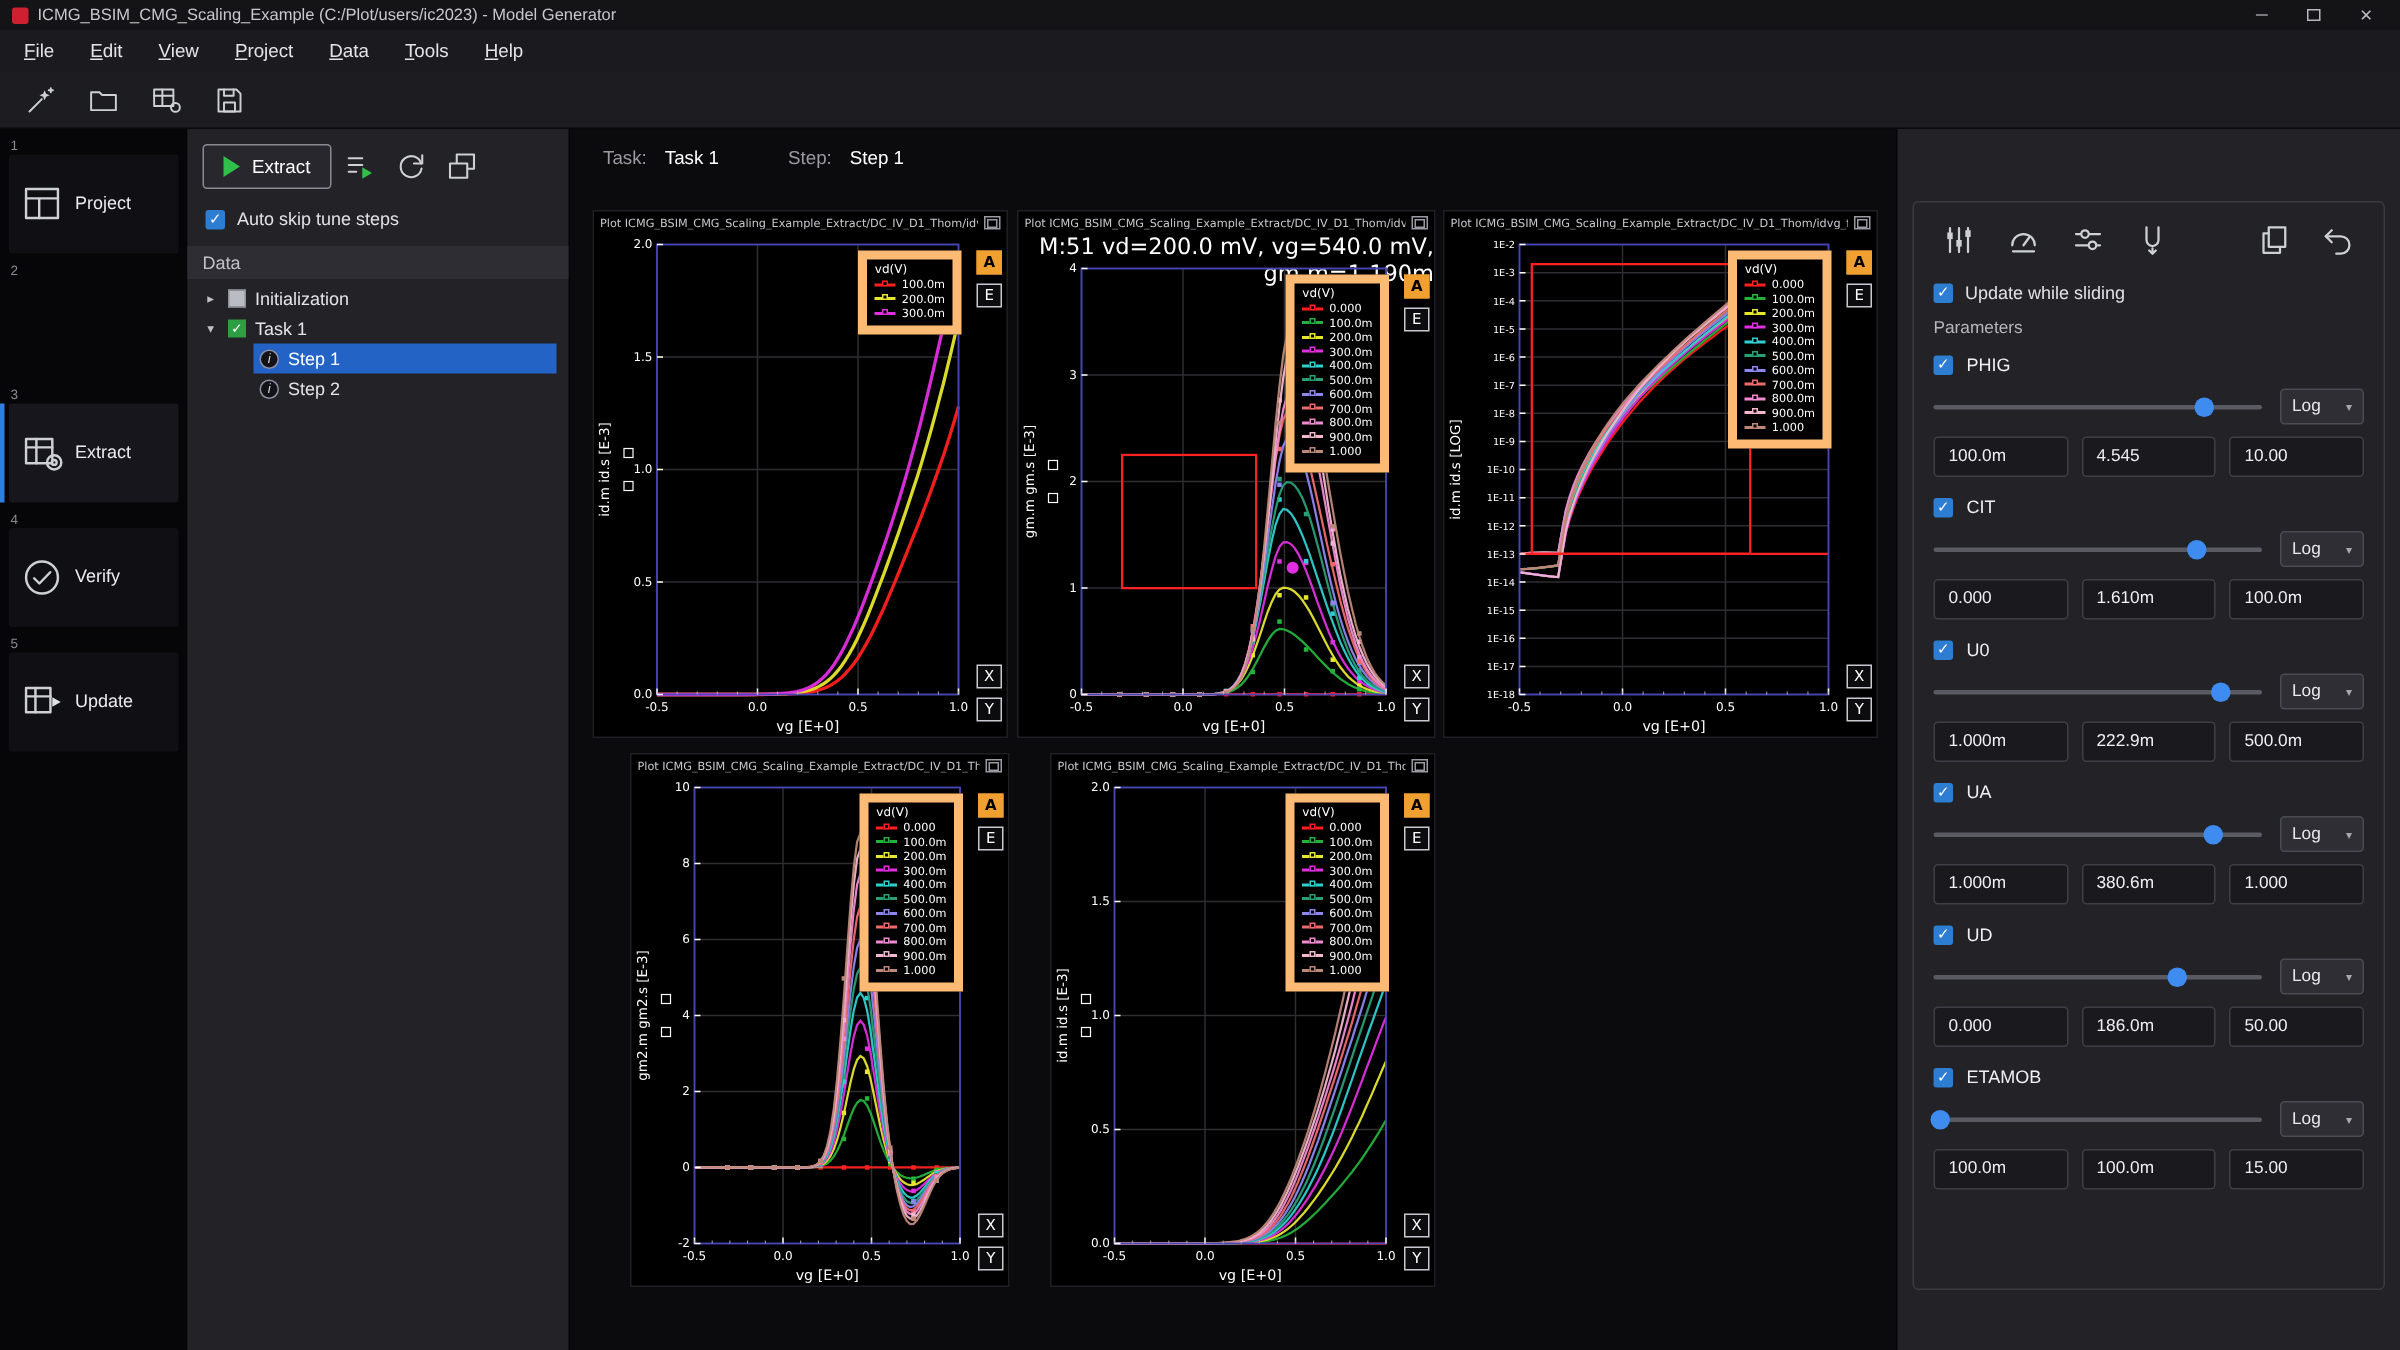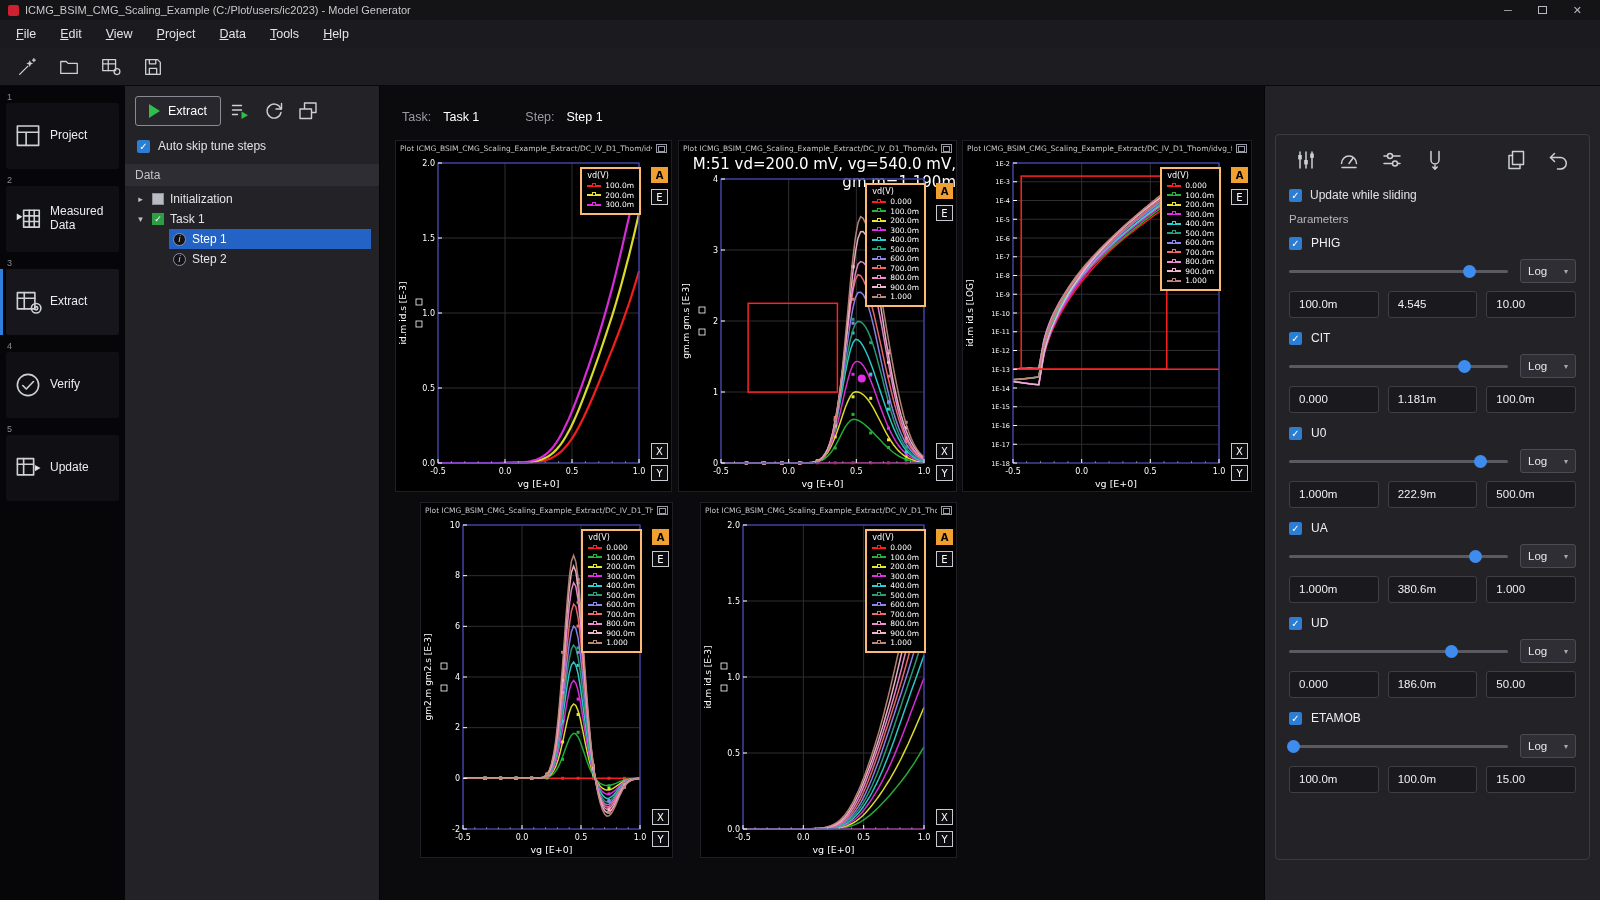--- a/index.html
+++ b/index.html
@@ -45,33 +45,33 @@
   .tree-row{height:20px;display:flex;align-items:center;gap:6px;font-size:12px;color:#e4e4e8;padding-left:10px;margin-right:8px}
   .tree-row.ind{margin-left:44px;padding-left:4px}
   .tree-row.sel{background:#2363c6;color:#fff}
   .exp{width:11px;font-size:9px;color:#c0c0c8;text-align:center}
   .cb-empty{width:12px;height:12px;background:#b9bcc2;border:1px solid #8d9096;flex:none}
   .cb-green{width:12px;height:12px;background:#2e9e44;color:#fff;font-size:9px;line-height:12px;text-align:center;flex:none}
   .step-ic{width:13px;height:13px;border-radius:50%;background:#131317;border:1px solid #8f8fa6;color:#d6d6e0;font-size:9px;line-height:11px;text-align:center;font-style:italic;flex:none}
 
   
   .main{flex:1;background:#0b0b0d;position:relative}
-  .main-header{position:absolute;top:24px;left:22px;display:flex;font-size:12.5px;align-items:center}
+  .main-header{position:absolute;top:12px;left:22px;display:flex;font-size:12.5px;align-items:center}
   .mh-label{color:#9a9aa2;margin-right:12px}
   .mh-value{color:#fff;margin-right:46px}
 
   .plot{position:absolute;background:#000;border:1px solid #1e1e24}
   .plot-titlebar{height:14px;display:flex;align-items:center;padding:0 4px;gap:4px}
   .plot-title{flex:1;font-size:7.5px;color:#c6c8cc;white-space:nowrap;overflow:hidden;font-family:"DejaVu Sans",sans-serif}
   .plot-cascade{width:11px;height:9px;border:1px solid #9a9aa4;position:relative;flex:none}
   .plot-cascade::before{content:"";position:absolute;right:1px;top:1px;width:5px;height:4px;border:1px solid #9a9aa4}
   .plot-subtitle{font-size:15px;color:#fff;text-align:right;height:16px;font-family:"DejaVu Sans",sans-serif}
   .plot-body{position:absolute;left:0;right:0;bottom:0}
   .plot-svg{position:absolute;left:0;top:0}
-  .legend{position:absolute;top:12px;right:30px;background:#000;border:2px solid #fdba74;padding:2px 5px 3px;font-family:"DejaVu Sans",sans-serif}
+  .legend{position:absolute;top:12px;right:30px;background:#000;border:6px solid #fdba74;padding:2px 5px 3px;font-family:"DejaVu Sans",sans-serif}
   .lg-title{font-size:8px;color:#fff;margin-bottom:1px}
   .lg-row{display:flex;align-items:center;gap:4px;height:9.5px}
   .lg-line{width:14px;height:2px;position:relative;flex:none}
   .lg-sq{position:absolute;left:5px;top:-2px;width:4px;height:4px;background:#000;border:1px solid}
   .lg-label{font-size:7.5px;color:#fff;white-space:nowrap}
   .ae{position:absolute;top:12px;right:3px;display:flex;flex-direction:column;gap:6px}
   .xy{position:absolute;bottom:10px;right:3px;display:flex;flex-direction:column;gap:6px}
   .pbtn{width:17px;height:16px;background:#0c0c0e;border:1px solid #c8c8d0;color:#fff;font-size:10px;display:flex;align-items:center;justify-content:center;font-family:"DejaVu Sans",sans-serif}
   .a-btn{background:#f0a030;color:#000;border-color:#f0a030;font-weight:bold}
 
@@ -154,30 +154,20 @@
             <svg width="30" height="30" viewBox="0 0 24 24" fill="none" stroke="#cdd0d5" stroke-width="1.3" stroke-linecap="round" stroke-linejoin="round">
               <rect x="3.5" y="4" width="17" height="15.5"></rect>
               <path d="M3.5 9h17M10.5 9v10.5"></path>
             </svg>
           </span>
     <span class="nav-label">Project</span>
   </div>
 </div>
 <div class="nav-item">
   <span class="nav-num">2</span>
-  <div class="nav-tile">
-    <span class="nav-ic">
-            <svg width="30" height="30" viewBox="0 0 24 24" fill="none" stroke="#cdd0d5" stroke-width="1.3" stroke-linecap="round" stroke-linejoin="round">
-              <path d="M3 7.5l4.5 2.7L3 12.9z" fill="#dfe1e5" stroke="none"></path>
-              <rect x="8.5" y="5" width="12.5" height="13.5"></rect>
-              <path d="M8.5 9.5h12.5M8.5 14h12.5M13 5v13.5M17 5v13.5"></path>
-            </svg>
-          </span>
-    <span class="nav-label">Measured Data</span>
-  </div>
 </div>
 <div class="nav-item active">
   <span class="nav-num">3</span>
   <div class="nav-tile">
     <span class="nav-ic">
             <svg width="30" height="30" viewBox="0 0 24 24" fill="none" stroke="#cdd0d5" stroke-width="1.3" stroke-linecap="round" stroke-linejoin="round">
               <rect x="3.5" y="4.5" width="14" height="13"></rect>
               <path d="M3.5 9h14M9 4.5v13"></path>
               <circle cx="18.5" cy="17" r="3.8"></circle>
               <circle cx="18.5" cy="17" r="1.3"></circle>
@@ -1295,21 +1285,21 @@
         <div class="slider-track"></div>
         <div class="slider-thumb" style="left:80%"></div>
       </div>
       <div class="scale-select">
               <span>Log</span>
               <span class="chev">▾</span>
             </div>
     </div>
     <div class="param-vals">
       <div class="val-box">0.000</div>
-      <div class="val-box">1.181m</div>
+      <div class="val-box">1.610m</div>
       <div class="val-box">100.0m</div>
     </div>
   </div>
   <div class="param-block">
     <div class="param-head">
       <span class="cb">✓</span>
       <span class="param-name">U0</span>
     </div>
     <div class="param-srow">
       <div class="slider">

